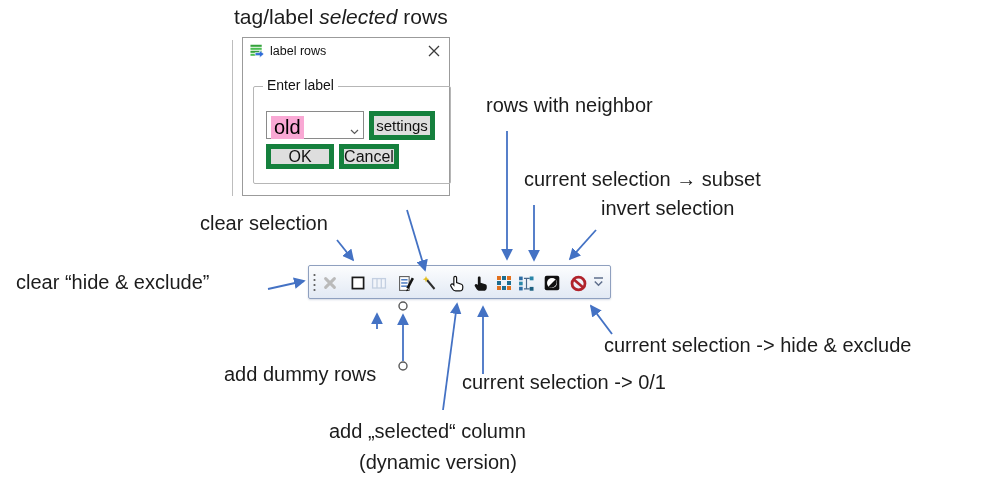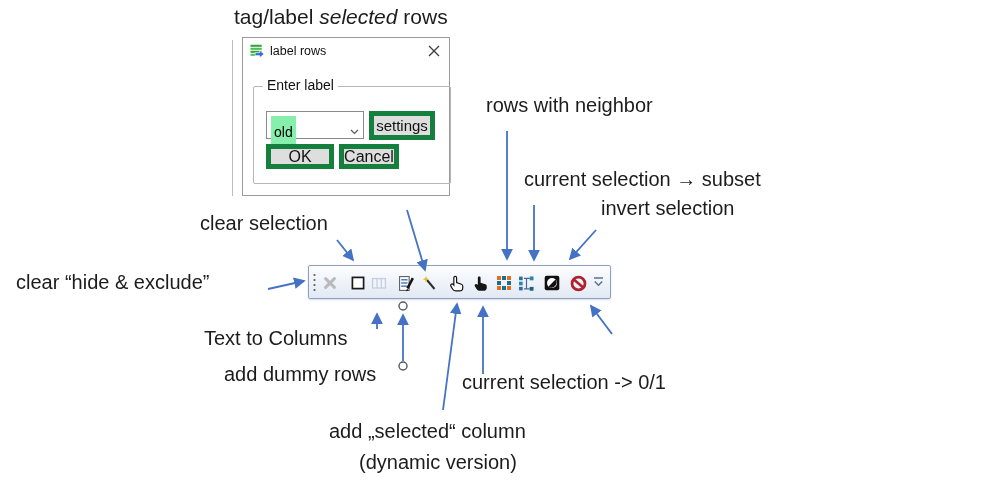--- a/index.html
+++ b/index.html
@@ -14,21 +14,21 @@
   .dialog{position:absolute;left:242px;top:37px;width:208px;height:159px;background:#fff;
           border:1px solid #9b9b9b;box-sizing:border-box;}
   .edge-line{position:absolute;left:232px;top:40px;width:1px;height:156px;background:#bdbdbd;}
   .dlg-titlebar{position:absolute;left:0;top:0;right:0;height:26px;background:#fff;}
   .dlg-icon{position:absolute;left:7px;top:6px;}
   .dlg-title{position:absolute;left:27px;top:6px;font-size:12.5px;color:#111;}
   .dlg-close{position:absolute;right:7px;top:5px;width:16px;height:16px;display:flex;align-items:center;justify-content:center;cursor:default;}
   .groupbox{position:absolute;left:10px;top:48px;width:198px;height:98px;border:1px solid #b6b6b6;border-radius:2px;box-sizing:border-box;}
   .group-label{position:absolute;left:9px;top:-10px;background:#fff;padding:0 4px;font-size:14px;color:#111;}
   .combo{position:absolute;left:23px;top:73px;width:98px;height:28px;background:#fff;border:1px solid #8a8a8a;box-sizing:border-box;}
-  .combo-val{position:absolute;left:4px;top:4px;font-size:14px;background:#86efac;padding:8px 3px;color:#000;}
+  .combo-val{position:absolute;left:4px;top:4px;font-size:20px;background:#f9a8d4;padding:0 3px;color:#000;}
   .combo-chev{position:absolute;right:4px;top:9px;}
   .btn{position:absolute;background:#dedede;border:5px solid #15803d;box-sizing:border-box;
        display:flex;align-items:center;justify-content:center;color:#111;}
   .btn-settings{left:126px;top:73px;width:66px;height:29px;font-size:15px;}
   .btn-ok{left:23px;top:106px;width:68px;height:25px;font-size:16px;}
   .btn-cancel{left:96px;top:106px;width:60px;height:25px;font-size:16px;}
   
   .toolbar{position:absolute;left:308px;top:265px;width:303px;height:34px;box-sizing:border-box;
            background:linear-gradient(#fcfdfe,#e2e9f4);border:1px solid #8fa0bf;border-radius:2px;
            box-shadow:0 1px 2px rgba(90,110,150,.25);}
@@ -77,23 +77,23 @@
     <div class="btn btn-settings">settings</div>
     <div class="btn btn-ok">OK</div>
     <div class="btn btn-cancel">Cancel</div>
   </div>
 
   <div class="anno" style="left:200px;top:212px;">clear selection</div>
   <div class="anno" style="left:16px;top:271px;">clear “hide &amp; exclude”</div>
   <div class="anno" style="left:486px;top:94px;">rows with neighbor</div>
   <div class="anno" style="left:524px;top:168px;">current selection → subset</div>
   <div class="anno" style="left:601px;top:197px;">invert selection</div>
-  <div class="anno" style="left:204px;top:327px;">Text to Columns</div>
   <div class="anno" style="left:224px;top:363px;">add dummy rows</div>
   <div class="anno" style="left:462px;top:371px;">current selection -&gt; 0/1</div>
+  <div class="anno" style="left:604px;top:334px;">current selection -&gt; hide &amp; exclude</div>
   <div class="anno" style="left:329px;top:420px;">add „selected“ column</div>
   <div class="anno" style="left:329px;top:451px;margin-left:30px;">(dynamic version)</div>
 
   <div class="toolbar">
     <span class="grip">
       <svg width="5" height="26" viewBox="0 0 5 26">
         <circle cx="2.5" cy="5" r="1.1" fill="#5a5a5a"></circle>
           <circle cx="2.5" cy="10" r="1.1" fill="#5a5a5a"></circle>
         <circle cx="2.5" cy="15" r="1.1" fill="#5a5a5a"></circle>
           <circle cx="2.5" cy="20" r="1.1" fill="#5a5a5a"></circle>

